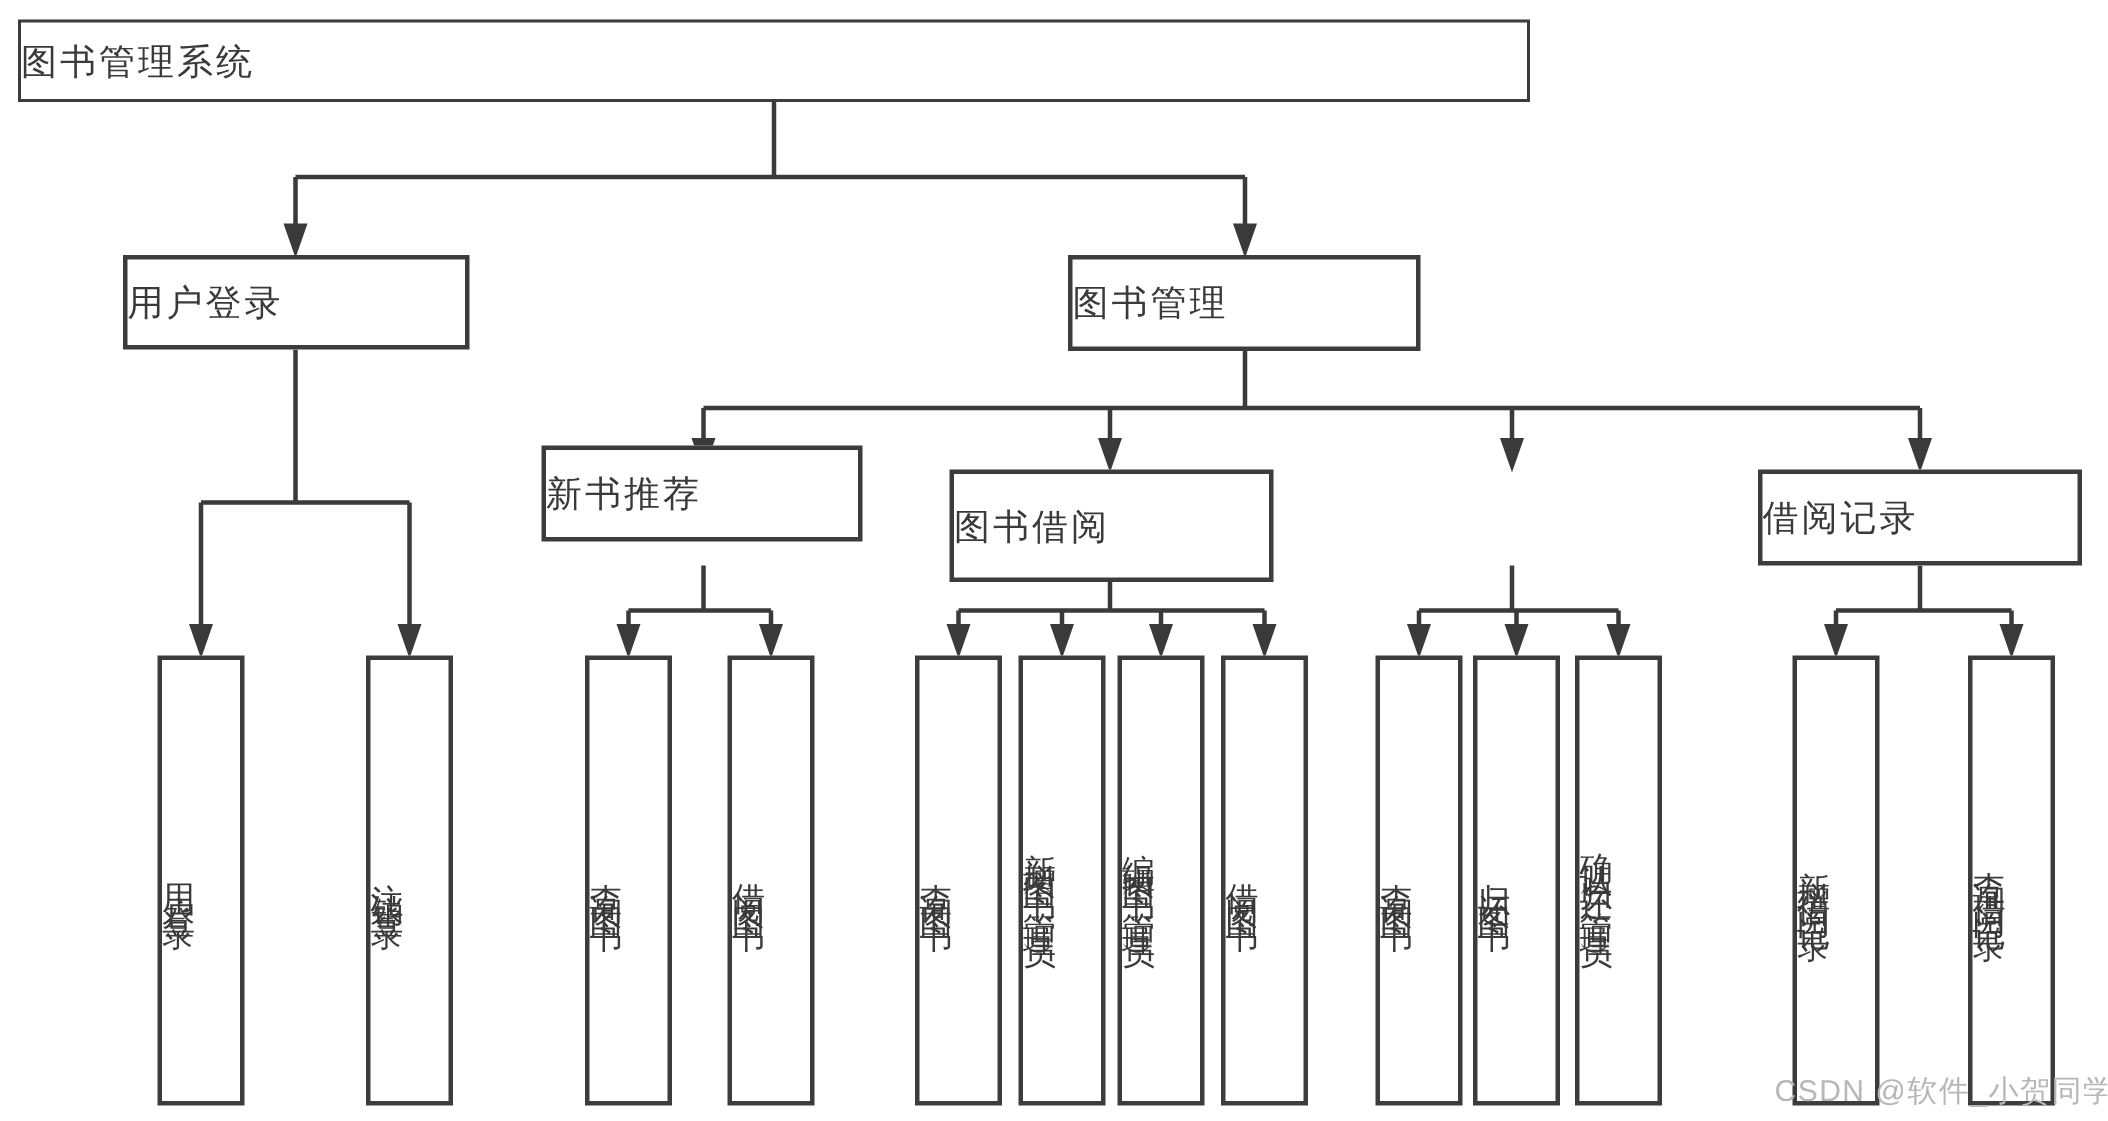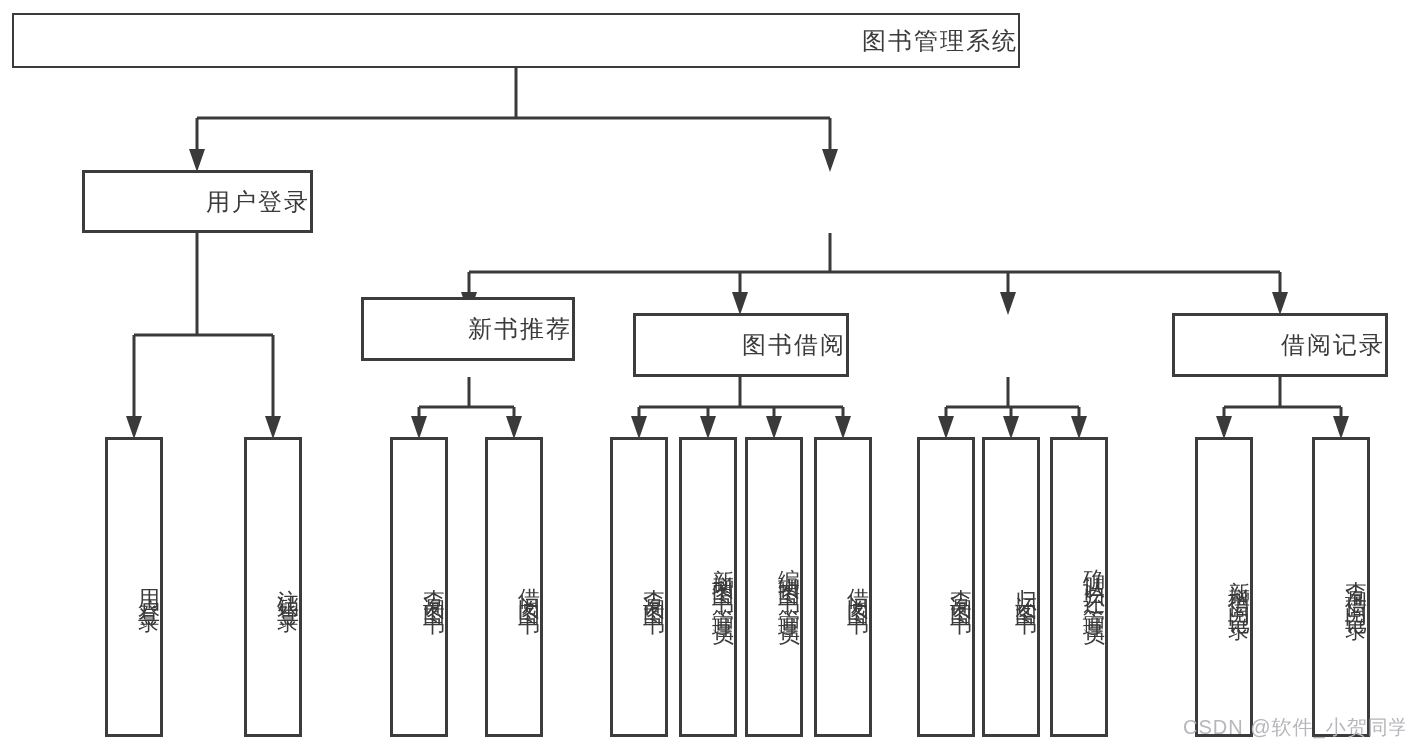--- a/index.html
+++ b/index.html
@@ -22,21 +22,21 @@
     height: 747px;
     pointer-events: none;
   }
   .node {
     position: absolute;
     box-sizing: border-box;
     border: 3px solid #3c3c3c;
     background: #ffffff;
     display: flex;
     align-items: center;
-    justify-content: flex-end;
+    justify-content: flex-start;
     color: #3a3a3a;
   }
   .node.h {
     font-size: 24px;
     letter-spacing: 2px;
     white-space: nowrap;
   }
   .node.root {
     border-width: 2.5px;
   }
@@ -106,25 +106,28 @@
     <polygon class="head" points="1333,416 1349,416 1341,439"></polygon>
   </svg>
 
   <div class="node h root" style="left:12px; top:13px; width:1008px; height:55px;">
     <span>图书管理系统</span>
   </div>
 
   <div class="node h" style="left:82px; top:170px; width:231px; height:63px;">
     <span>用户登录</span>
   </div>
+  <div class="node h" style="left:712px; top:170px; width:235px; height:64px;">
+    <span>图书管理</span>
+  </div>
 
   <div class="node h" style="left:361px; top:297px; width:214px; height:64px;">
     <span>新书推荐</span>
   </div>
-  <div class="node h" style="left:633px; top:313px; width:216px; height:64px;">
+  <div class="node h" style="left:633px; top:313px; width:216px; height:75px;">
     <span>图书借阅</span>
   </div>
   <div class="node h" style="left:1172px; top:313px; width:216px; height:64px;">
     <span>借阅记录</span>
   </div>
 
   <div class="node leaf" style="left:105px;">
     <span class="vtext">用户登录</span>
   </div>
   <div class="node leaf" style="left:244px;">

